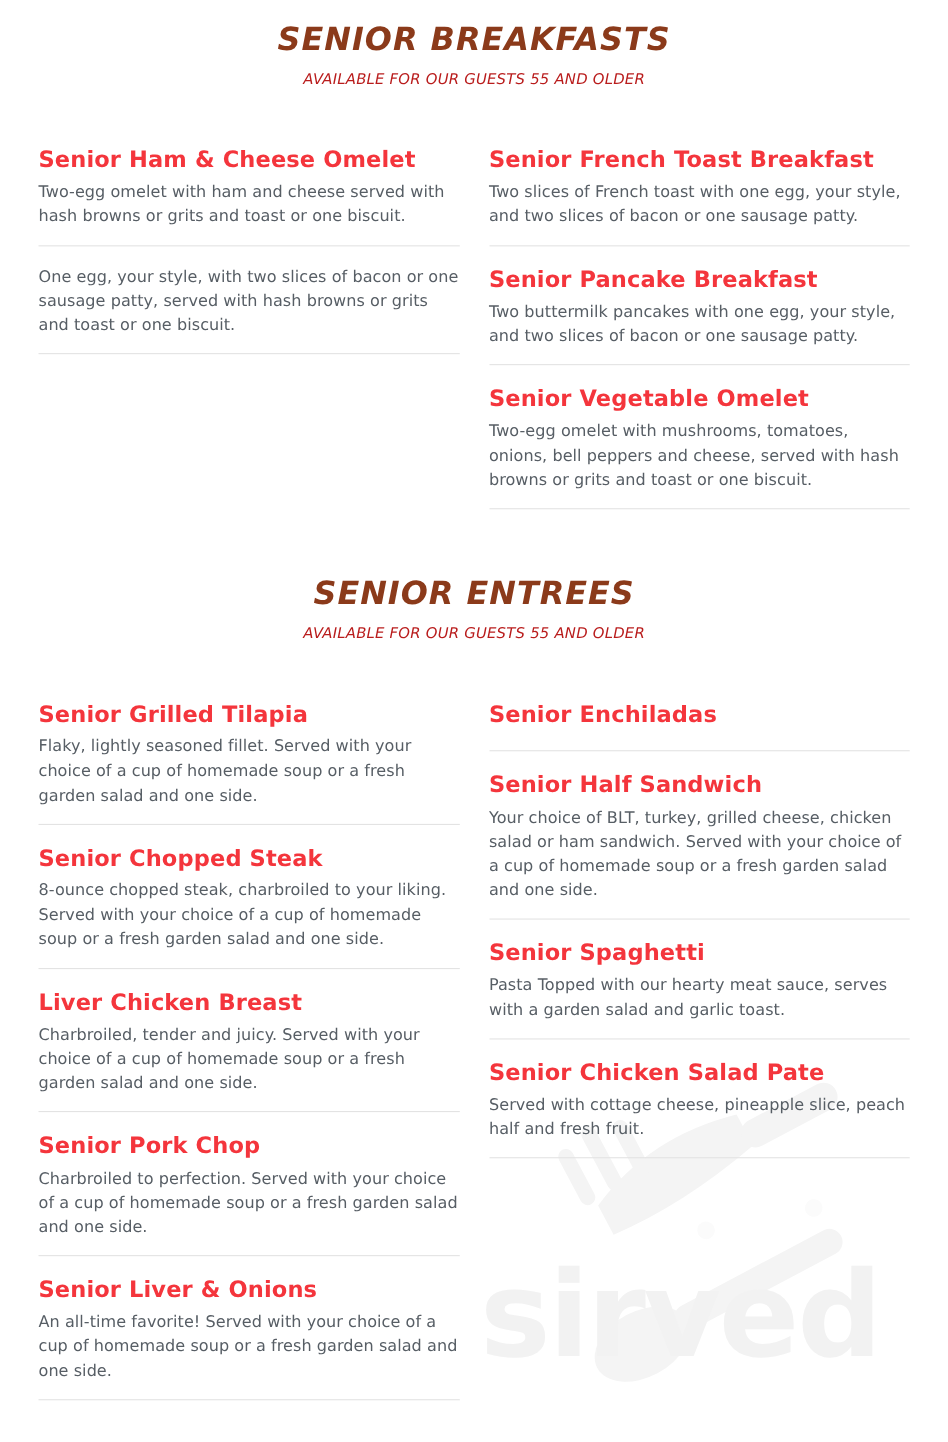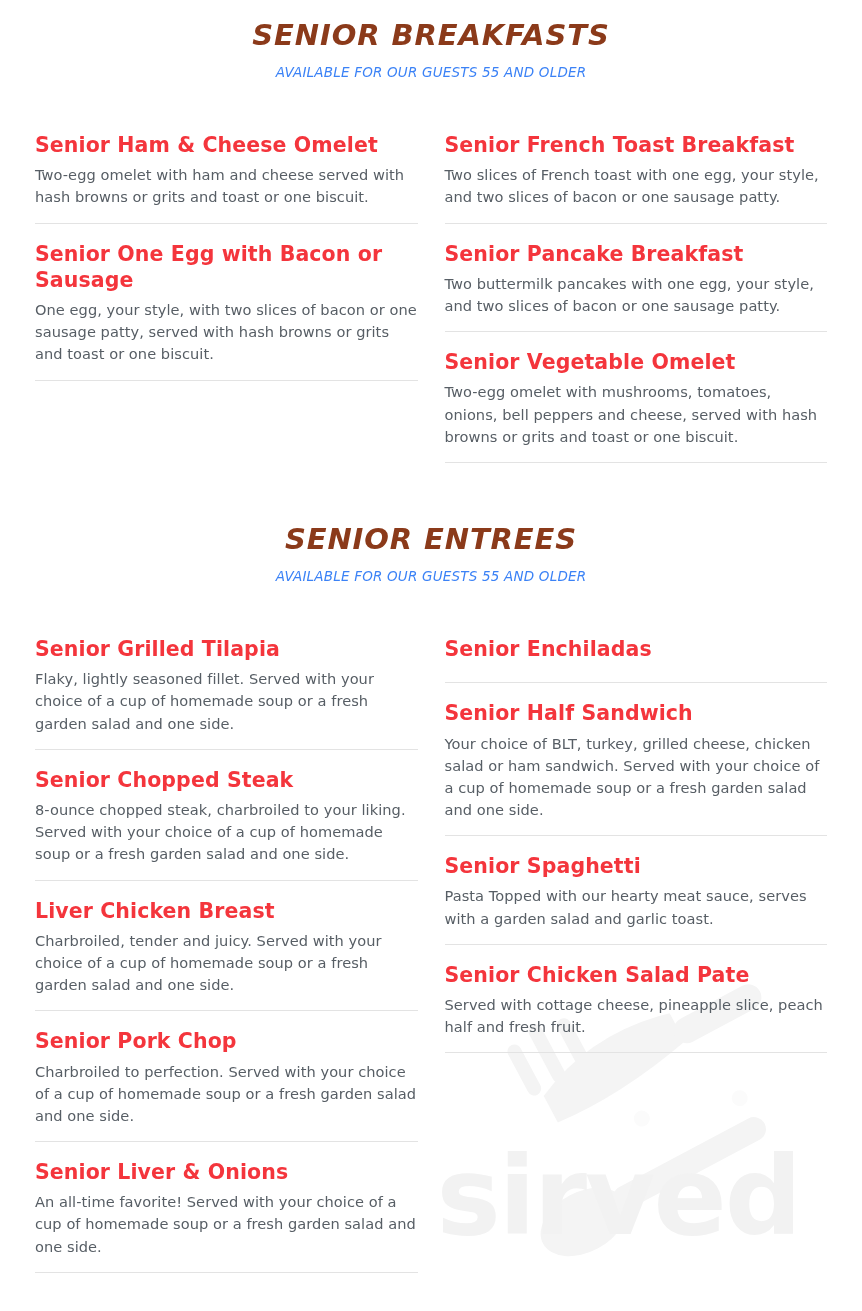--- a/index.html
+++ b/index.html
@@ -60,21 +60,21 @@
     font-weight: 700;
     letter-spacing: 0.9px;
     color: #8B3A1A;
     margin: 0;
     line-height: 1.1;
   }
   .section-sub {
     font-size: 13.5px;
     font-weight: 400;
     letter-spacing: 0.2px;
-    color: #3b82f6;
+    color: #b91c1c;
     margin: 12px 0 0 0;
     line-height: 1.2;
   }
 
   
   .columns {
     display: flex;
     gap: 27px;
     padding: 0 35px 0 35px;
     box-sizing: border-box;
@@ -162,21 +162,20 @@
   <div class="columns">
 
     <div class="col">
 
       <div class="item">
         <div class="item-title">Senior Ham &amp; Cheese Omelet</div>
         <div class="item-desc">Two-egg omelet with ham and cheese served with hash browns or grits and toast or one biscuit.</div>
       </div>
 
       <div class="item">
-        <div class="item-title">Senior One Egg with Bacon or Sausage</div>
         <div class="item-desc">One egg, your style, with two slices of bacon or one sausage patty, served with hash browns or grits and toast or one biscuit.</div>
       </div>
 
     </div>
 
     <div class="col">
 
       <div class="item">
         <div class="item-title">Senior French Toast Breakfast</div>
         <div class="item-desc">Two slices of French toast with one egg, your style, and two slices of bacon or one sausage patty.</div>

